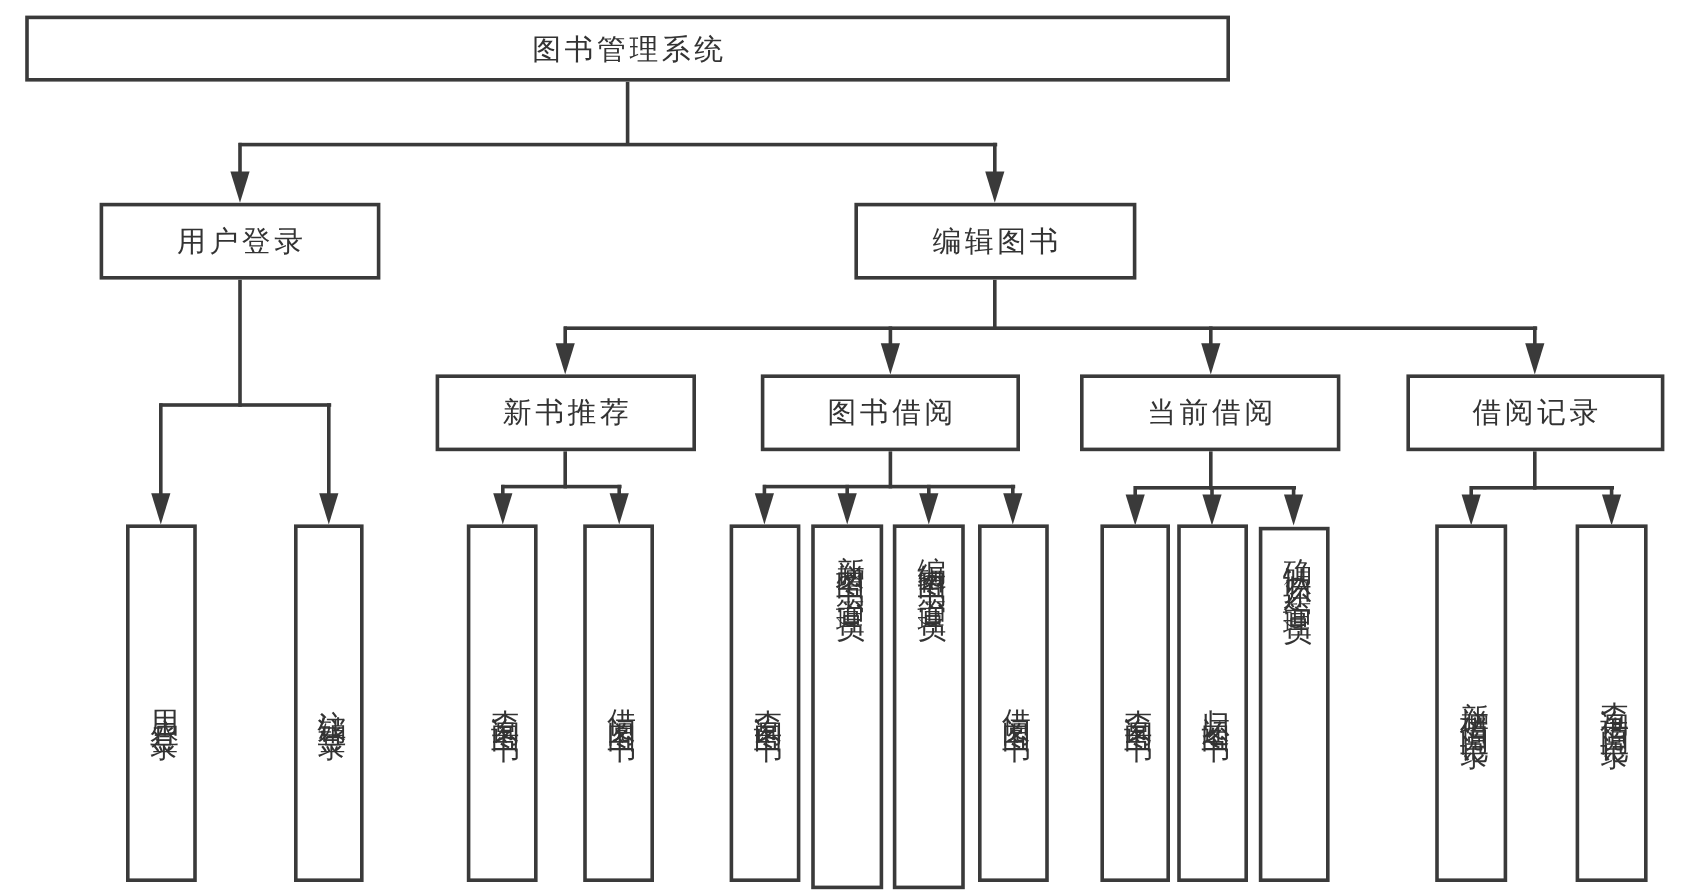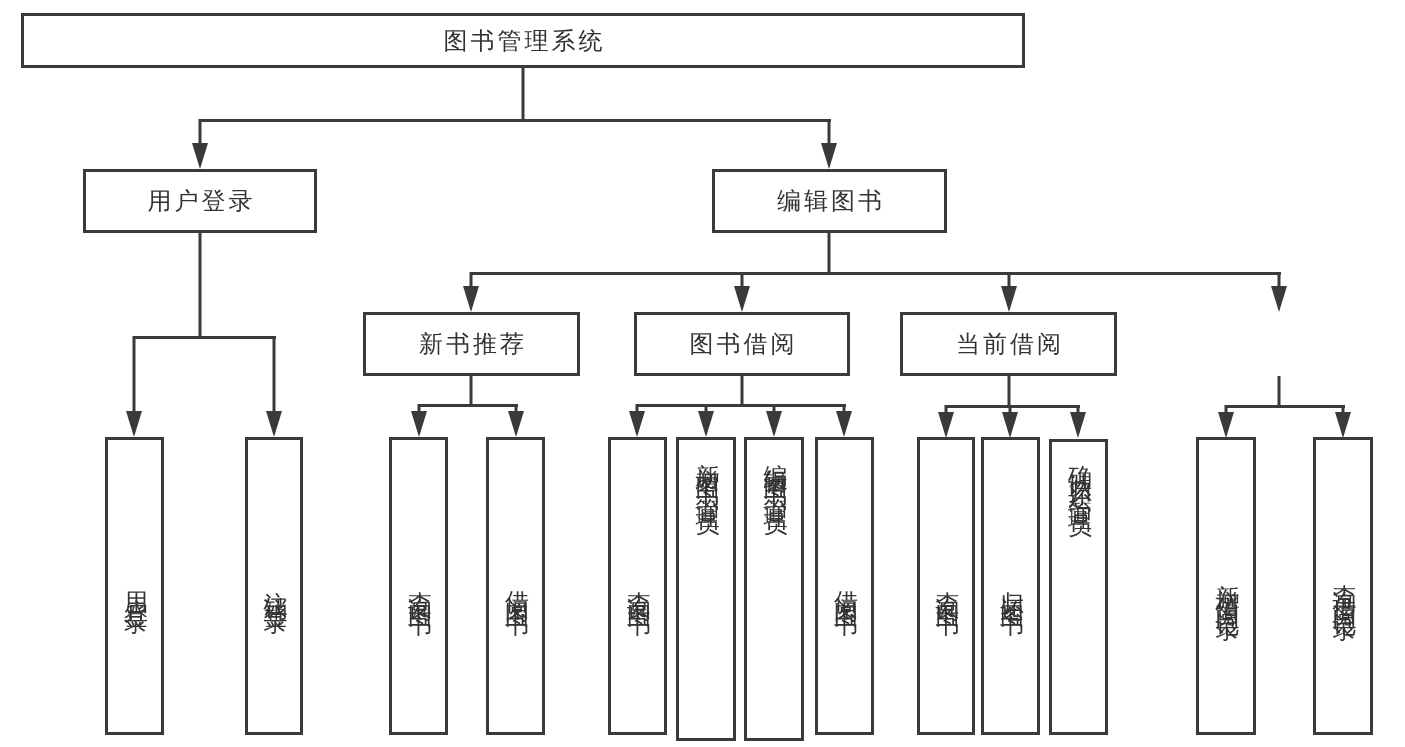--- a/index.html
+++ b/index.html
@@ -87,20 +87,23 @@
 
   <div class="node" style="left:363px;top:312px;width:217px;height:64px;">
     <span class="lbl">新书推荐</span>
   </div>
   <div class="node" style="left:900px;top:312px;width:217px;height:64px;">
     <span class="lbl">当前借阅</span>
   </div>
   <div class="node" style="left:634px;top:312px;width:216px;height:64px;">
     <span class="lbl">图书借阅</span>
   </div>
+  <div class="node" style="left:1172px;top:312px;width:215px;height:64px;">
+    <span class="lbl">借阅记录</span>
+  </div>
 
   <div class="leaf" style="left:105px;width:59px;">
     <span class="vtext">用户登录</span>
   </div>
   <div class="leaf" style="left:245px;width:58px;">
     <span class="vtext">注销登录</span>
   </div>
 
   <div class="leaf" style="left:389px;width:59px;">
     <span class="vtext">查询图书</span>

